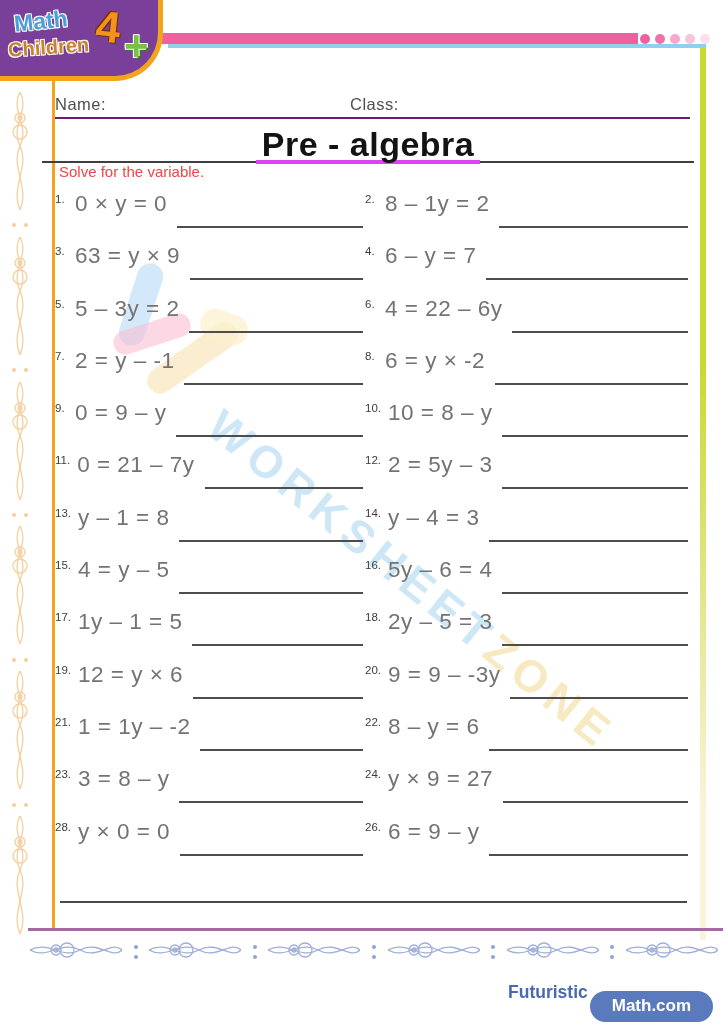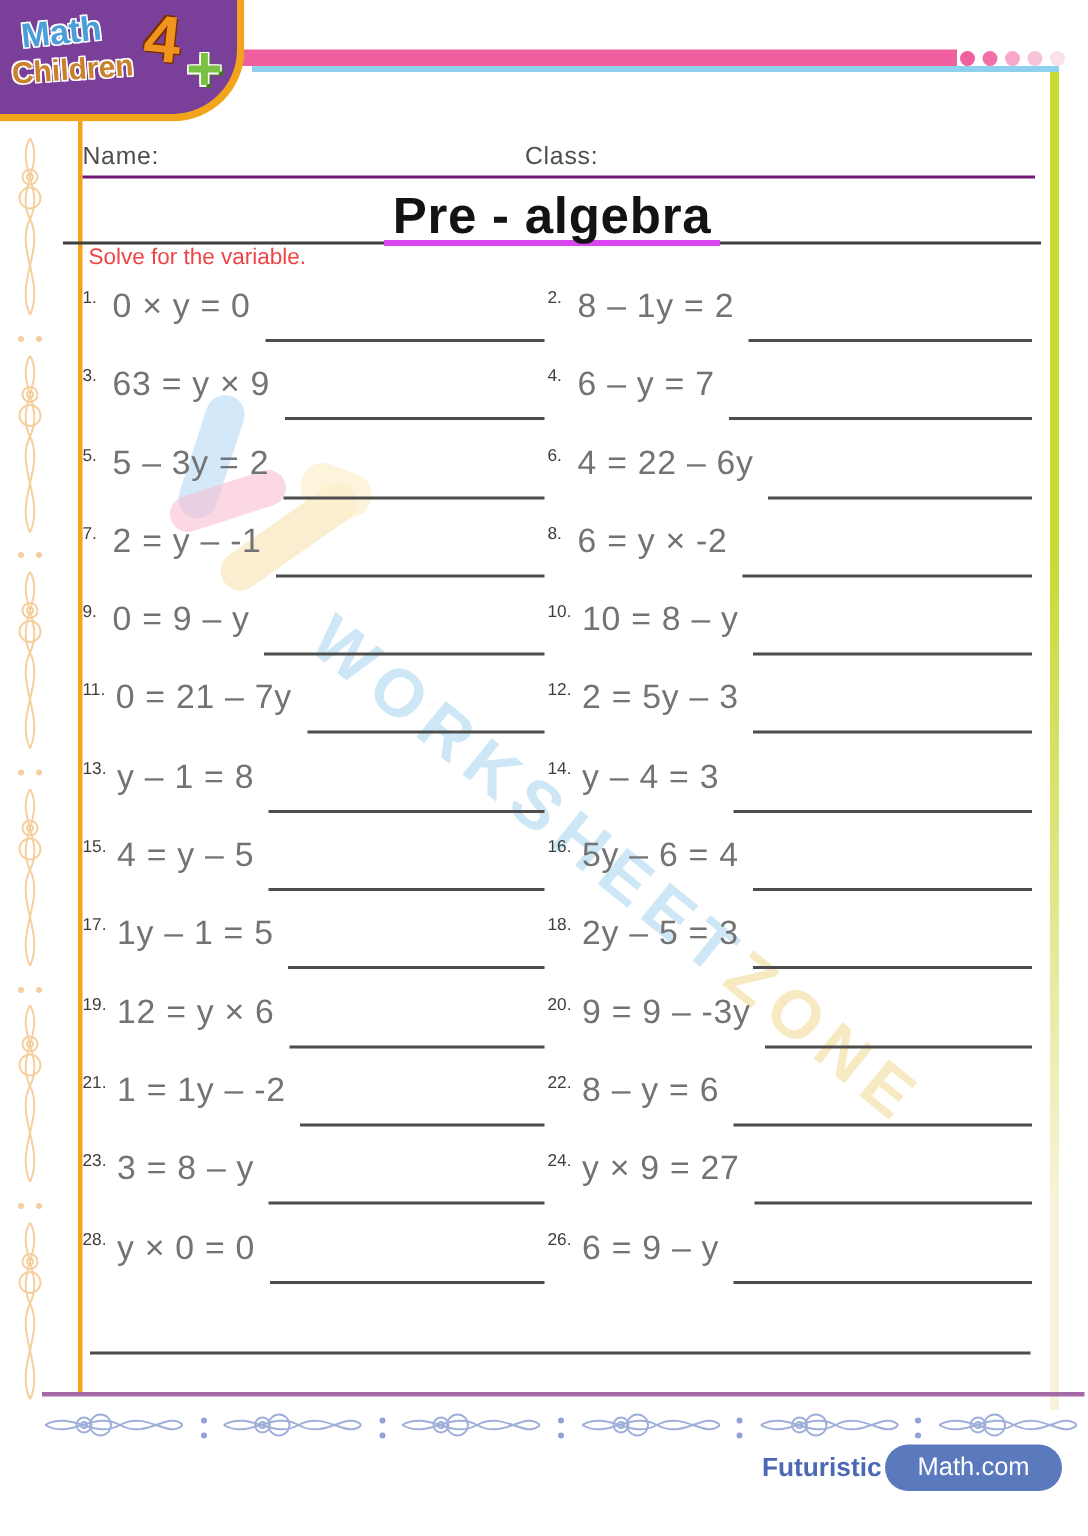--- a/index.html
+++ b/index.html
@@ -55,22 +55,22 @@
   .wm-text{position:absolute;left:230px;top:400px;transform:rotate(39deg);transform-origin:0 0;
     font-size:45px;font-weight:bold;letter-spacing:7px;white-space:nowrap;z-index:0;color:var(--watermark_blue);}
   .wm-text .wm2{color:var(--watermark_cream);}
   
   .footer-ornaments{position:absolute;left:30px;top:941px;width:688px;height:22px;z-index:2;
     display:flex;justify-content:space-between;align-items:center;}
   .dots-pair-v{display:flex;flex-direction:column;gap:6px;}
   .dots-pair-v i{width:4px;height:4px;border-radius:50%;background:#8fa3d6;}
   .brand{position:absolute;left:508px;top:963px;display:flex;align-items:center;z-index:4;justify-content:center;}
   .brand .prefix{font-size:17.5px;font-weight:bold;color:var(--brand_blue);}
-  .brand .pill{margin-left:2px;background:var(--brand_pill_blue);color:#ffffff;font-size:17px;font-weight:normal;
-    padding:5px 22px 6px;border-radius:17px;}
+  .brand .pill{margin-left:2px;background:var(--brand_pill_blue);color:#ffffff;font-size:17px;font-weight:bold;
+    padding:5px 22px 6px;border-radius:17px;margin-top:28px;}
 </style>
 </head>
 <body>
 
 <div class="wm-shape" style="left:128px;top:262px;width:26px;height:85px;background:rgba(175,215,245,0.55);transform:rotate(18deg);"></div>
 <div class="wm-shape" style="left:112px;top:322px;width:80px;height:24px;background:rgba(248,190,210,0.6);transform:rotate(-18deg);"></div>
 <div class="wm-shape" style="left:140px;top:345px;width:105px;height:26px;background:rgba(250,235,200,0.85);transform:rotate(-35deg);"></div>
 <div class="wm-shape" style="left:200px;top:312px;width:48px;height:30px;background:rgba(252,240,205,0.7);transform:rotate(20deg);"></div>
 <div class="wm-text"><span>WORKSHEET</span><span class="wm2">ZONE</span></div>
 

